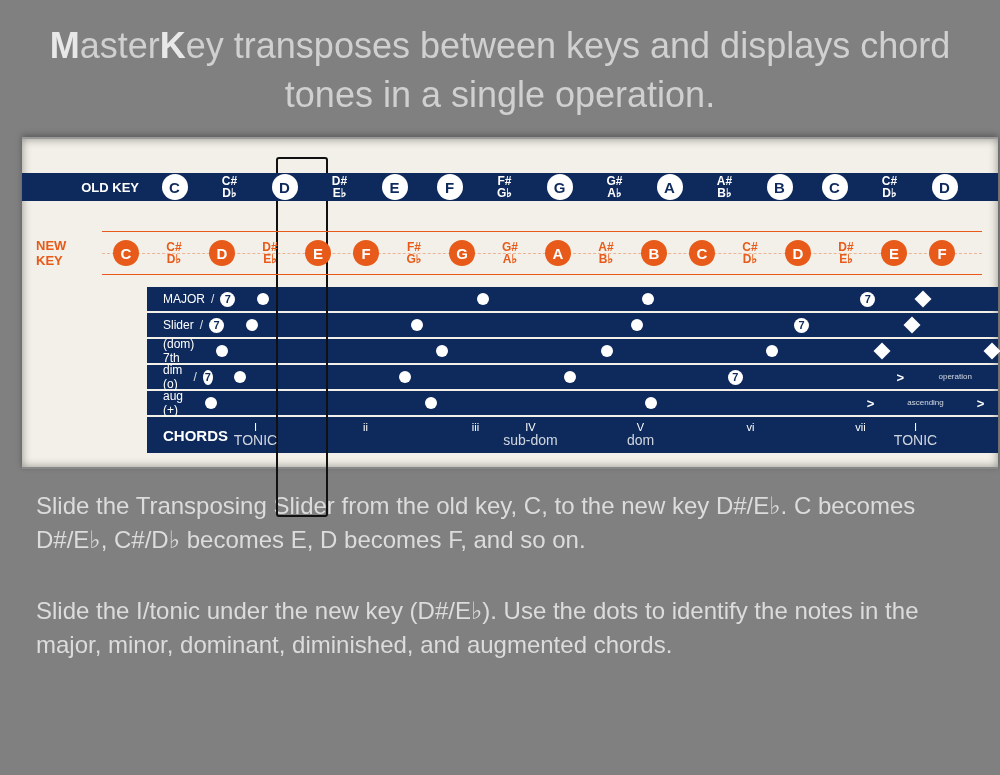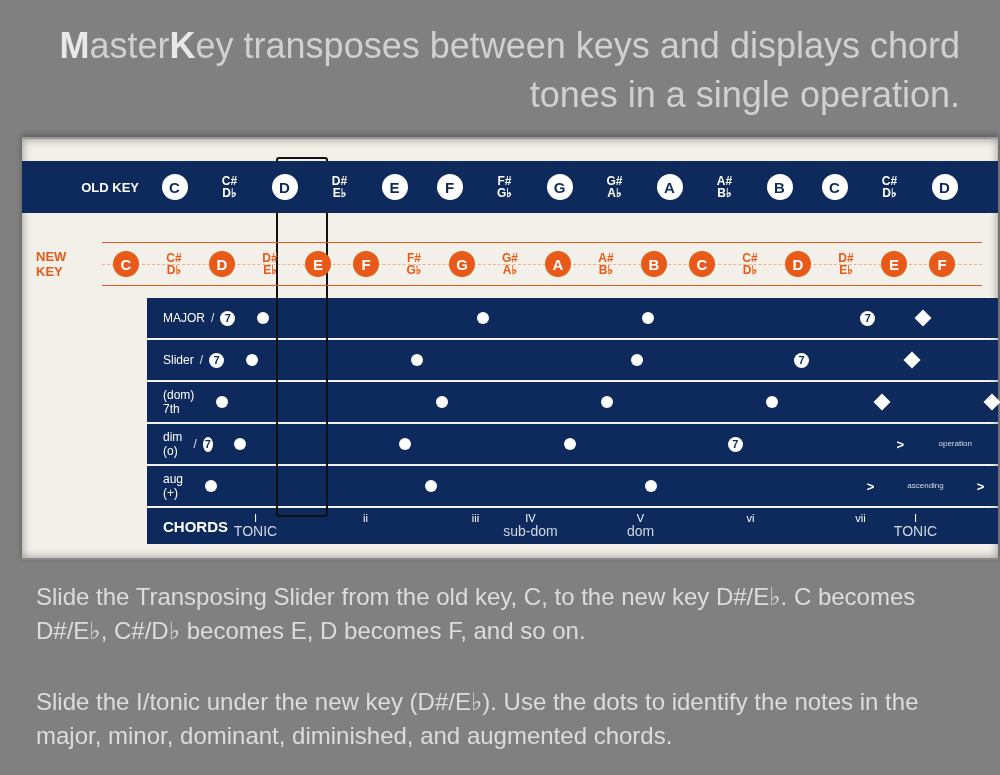--- a/index.html
+++ b/index.html
@@ -7,21 +7,21 @@
     width: 1000px;
     height: 775px;
     background: #808080;
     font-family: Arial, Helvetica, sans-serif;
     overflow: hidden;
     position: relative;
   }
   .headline {
     color: #d0d0d0;
     font-size: 36px;
-    text-align: right;
+    text-align: center;
     padding: 22px 40px 18px;
     line-height: 1.35;
     font-weight: 400;
   }
   .headline .bold { color: #e8e8e8; font-weight: 600; }
   .device {
     background: #f2f0e8;
     width: 976px;
     margin: 0 0 0 22px;
     border-top: 2px solid #999;
@@ -41,21 +41,21 @@
     text-align: right;
     padding-right: 8px;
     font-size: 13px;
     font-weight: 600;
   }
   .oldkey-row {
     margin-top: 26px;
   }
   .oldkey-band {
     background: #0e2a5c;
-    height: 52px;
+    height: 28px;
     flex: 1;
     display: flex;
     align-items: center;
     padding-left: 10px;
   }
   .oldkey-label { color: #fff; }
   .cells {
     display: flex;
     align-items: center;
     gap: 0;
@@ -75,21 +75,21 @@
     width: 26px; height: 26px; border-radius: 50%;
     display: flex; align-items: center; justify-content: center;
     font-size: 15px; font-weight: 800;
   }
   .white-circle { background: #fff; color: #0e2a5c; }
   .orange-circle { background: #e85a1a; color: #fff; }
   .sharp-flat { font-size: 12px; line-height: 1.05; text-align: center; }
   .old-sf { color: #fff; }
   .new-sf { color: #e85a1a; }
   .newkey-row {
-    margin-top: 33px;
+    margin-top: 22px;
     padding-right: 16px;
   }
   .newkey-cells {
     flex: 1;
     display: flex;
     align-items: center;
     border-top: 1px solid #e85a1a;
     border-bottom: 1px solid #e85a1a;
     height: 44px;
     position: relative;
@@ -110,21 +110,21 @@
   }
   .chord-row {
     display: flex;
     align-items: center;
     height: 24px;
     background: #0e2a5c;
     margin-bottom: 2px;
     color: #fff;
     font-size: 12px;
   }
-  .chord-row.thin { height: 40px; }
+  .chord-row.thin { height: 24px; }
   .chord-row-label {
     width: 115px;
     padding-left: 16px;
     font-weight: 500;
     display: flex;
     align-items: center;
     gap: 6px;
   }
   .seven-badge {
     width: 15px; height: 15px; border-radius: 50%;

